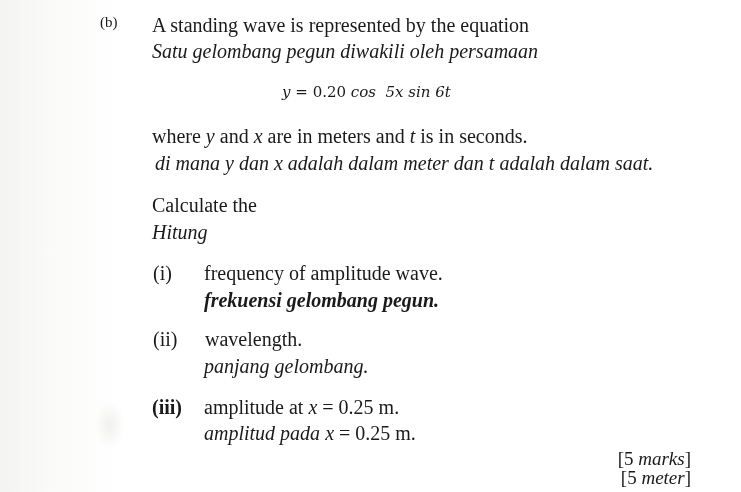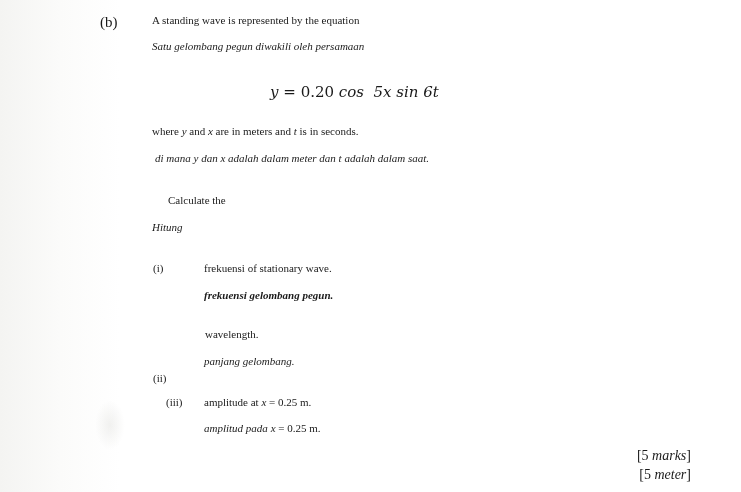--- a/index.html
+++ b/index.html
@@ -10,75 +10,75 @@
     body {
       width: 741px;
       height: 492px;
       position: relative;
       overflow: hidden;
       font-family: "Liberation Serif", serif;
       color: #1a1a1a;
       background: linear-gradient(to right, #f4f4f2 0px, #fbfbfa 60px, #ffffff 120px);
     }
     .abs { position: absolute; white-space: nowrap; }
-    .txt { font-size: 11px; }
+    .txt { font-size: 20px; }
     .it { font-style: italic; }
     .label { font-size: 15px; }
     .eq {
       font-family: "DejaVu Serif", serif;
       font-size: 15px;
     }
     .eq .num { font-style: normal; }
     .eq .var { font-style: italic; }
-    .marks { font-size: 14px; text-align: right; }
+    .marks { font-size: 19px; text-align: right; }
     .smudge {
       position: absolute;
       left: 95px; top: 400px;
       width: 30px; height: 50px;
       border-radius: 50%;
       background: radial-gradient(ellipse at center, rgba(200,200,195,0.25), rgba(255,255,255,0) 70%);
     }
   </style>
 </head>
 <body>
 
 <div class="smudge"></div>
 
 <div class="abs label" style="left:100px; top:14px;">(b)</div>
 
 <div class="abs txt" style="left:152px; top:14px;">A standing wave is represented by the equation</div>
 <div class="abs txt it" style="left:152px; top:40px;">Satu gelombang pegun diwakili oleh persamaan</div>
 
-<div class="abs eq" style="left:270px; top:83px;">
+<div class="abs eq" style="left:282px; top:83px;">
   <span class="var">y</span>
   <span class="num">=</span>
   <span class="num">0.20</span>
   <span class="var">cos</span>&nbsp;
   <span class="var">5x</span>
   <span class="var">sin</span>
   <span class="var">6t</span>
 </div>
 
 <div class="abs txt" style="left:152px; top:125px;text-align:right;">
   <span>where </span><span class="it">y</span><span> and </span><span class="it">x</span><span> are in meters and </span><span class="it">t</span><span> is in seconds.</span>
 </div>
 <div class="abs txt it" style="left:155px; top:152px;">di mana y dan x adalah dalam meter dan t adalah dalam saat.</div>
 
-<div class="abs txt" style="left:152px; top:194px;margin-left:16px;">Calculate the</div>
+<div class="abs txt" style="left:152px; top:194px;">Calculate the</div>
 <div class="abs txt it" style="left:152px; top:221px;">Hitung</div>
 
 <div class="abs txt" style="left:153px; top:262px;">(i)</div>
-<div class="abs txt" style="left:204px; top:262px;">frekuensi of stationary wave.</div>
+<div class="abs txt" style="left:204px; top:262px;">frequency of amplitude wave.</div>
 <div class="abs txt it" style="left:204px; top:289px;font-weight:bold;">frekuensi gelombang pegun.</div>
 
-<div class="abs txt" style="left:153px; top:328px;margin-top:44px;">(ii)</div>
+<div class="abs txt" style="left:153px; top:328px;">(ii)</div>
 <div class="abs txt" style="left:205px; top:328px;text-align:center;">wavelength.</div>
 <div class="abs txt it" style="left:204px; top:355px;font-style:italic;">panjang gelombang.</div>
 
-<div class="abs txt" style="left:166px; top:396px;">(iii)</div>
+<div class="abs txt" style="left:152px; top:396px;font-weight:bold;">(iii)</div>
 <div class="abs txt" style="left:204px; top:396px;">
   <span>amplitude at </span><span class="it">x</span><span> = 0.25 m.</span>
 </div>
 <div class="abs txt" style="left:204px; top:422px;">
   <span class="it">amplitud pada </span><span class="it">x</span><span> = 0.25 m.</span>
 </div>
 
 <div class="abs marks" style="right:50px; top:448px;">
   <span>[5 </span><span class="it">marks</span><span>]</span>
 </div>

